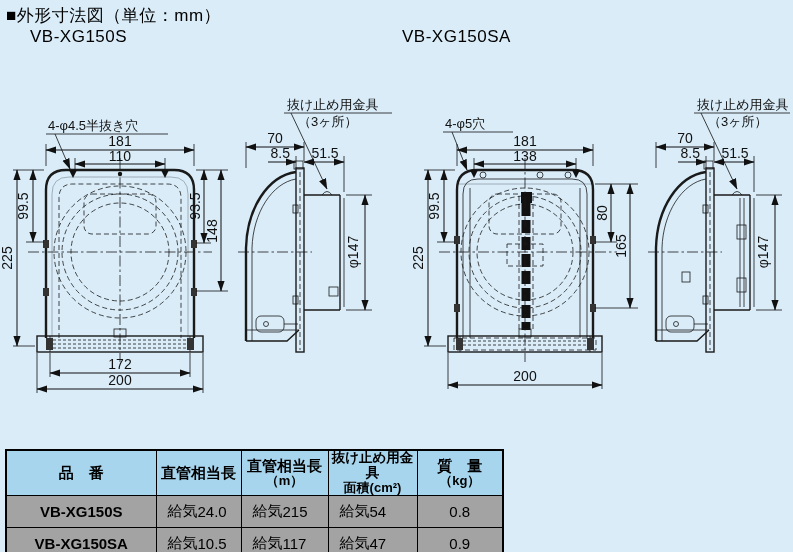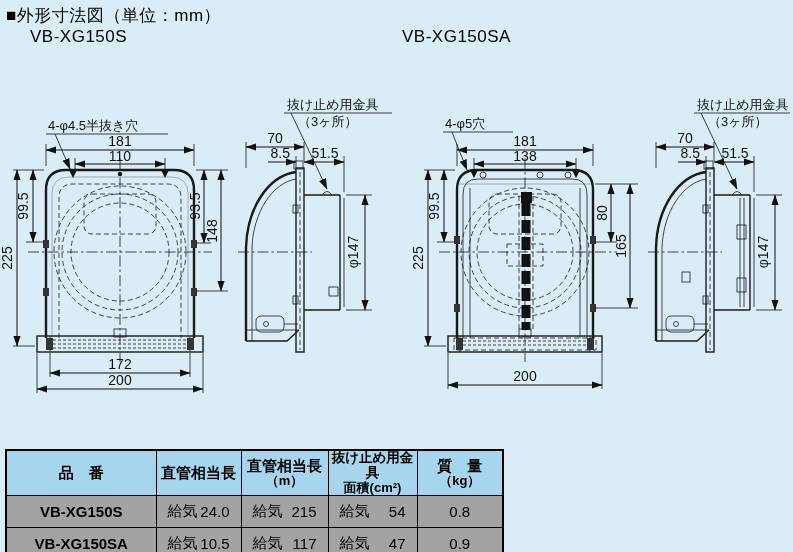--- a/index.html
+++ b/index.html
@@ -39,21 +39,21 @@
     border:1.5px solid #000; padding:0; overflow:hidden;
     font-family:"Liberation Sans",sans-serif;
   }
   table.spec thead th {
     background:#a8d5ee; font-weight:bold; font-size:15px; height:34px;
     line-height:1.1; text-align:center; vertical-align:middle;
   }
   table.spec thead th .sub { font-size:13px; font-weight:bold; }
   table.spec td { height:31px; font-size:15px; vertical-align:middle; }
   td.model { font-weight:bold; font-size:16px; text-align:center; }
-  .cellflex { display:flex; justify-content:space-between; align-items:center; padding:0 11px; }
+  .cellflex { display:flex; align-items:center; padding:0 11px; }
   td.center { text-align:center; }
 </style>
 </head>
 <body>
 
 <div class="stage">
 
   <div class="doc-title">■外形寸法図（単位：mm）</div>
   <div class="product-name left">VB-XG150S</div>
   <div class="product-name right">VB-XG150SA</div>

